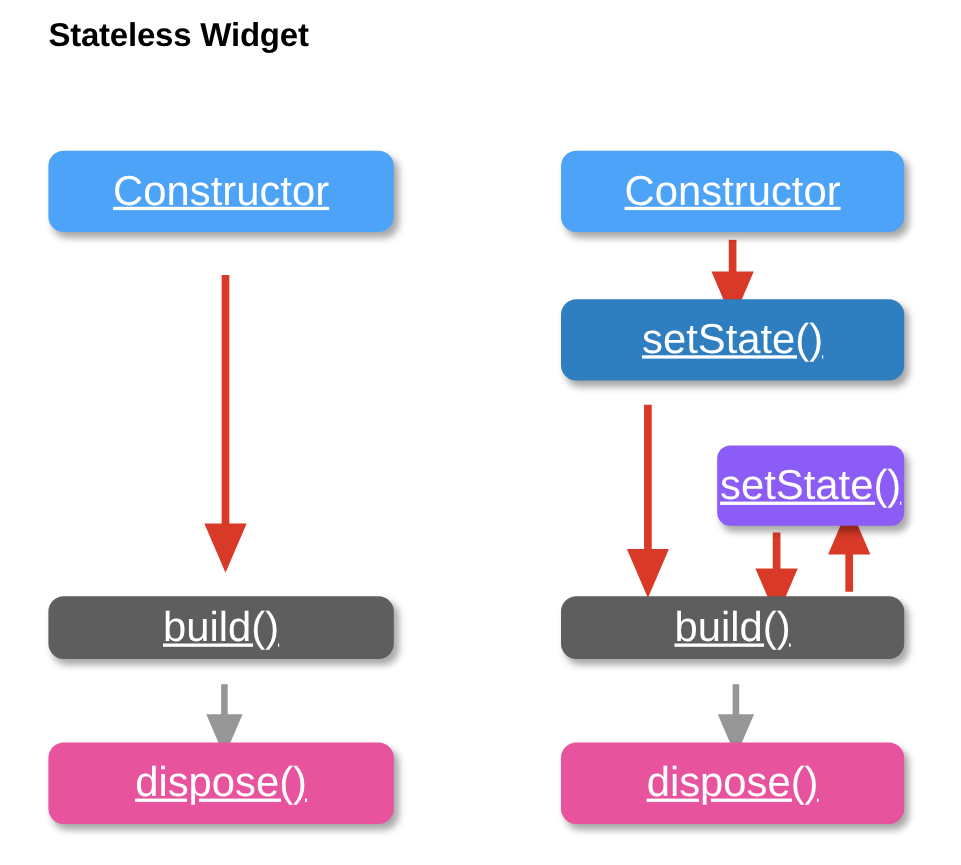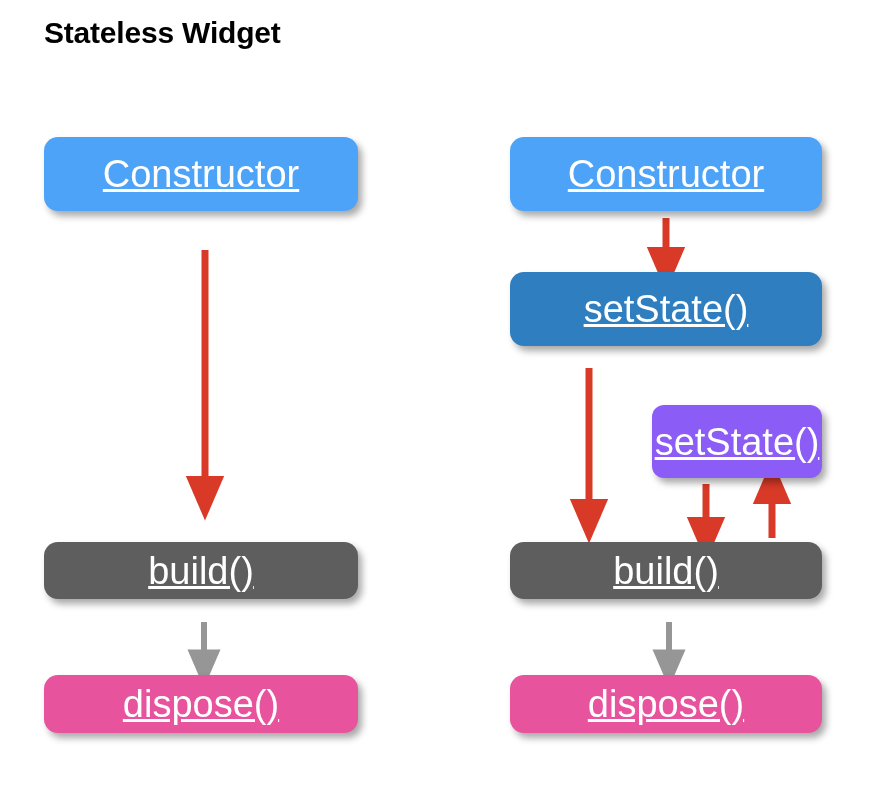--- a/index.html
+++ b/index.html
@@ -55,21 +55,21 @@
   }
 
   
   .col-left  { left: 44px;  width: 314px; }
   .col-right { left: 510px; width: 312px; }
 
   
   .row-constructor { top: 137px; height: 74px; }
   .row-initstate   { top: 272px; height: 74px; }
   .row-build       { top: 542px; height: 57px; }
-  .row-dispose     { top: 675px; height: 58px; }
+  .row-dispose     { top: 675px; height: 74px; }
 
   
   #node-setstate-right {
     left: 652px;
     width: 170px;
     top: 405px;
     height: 73px;
     border-radius: 12px;
   }
 

